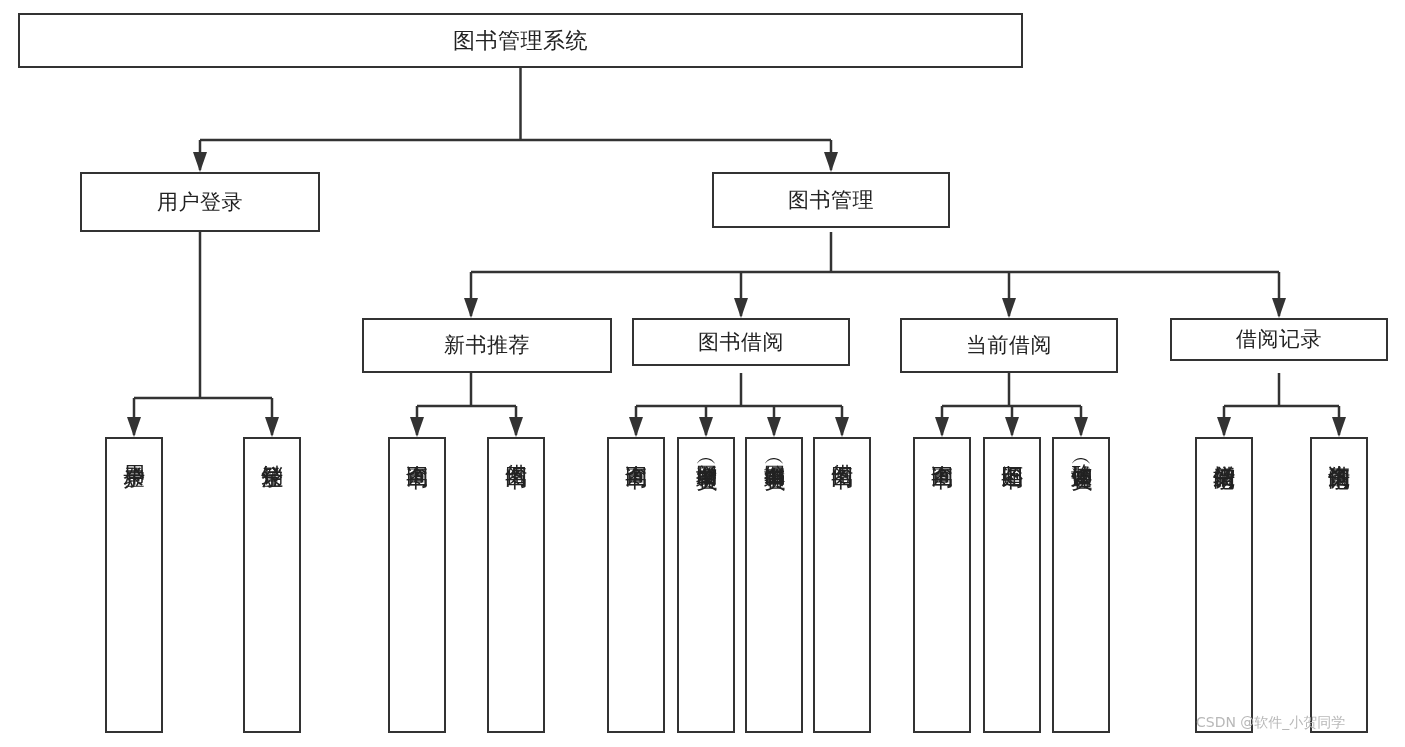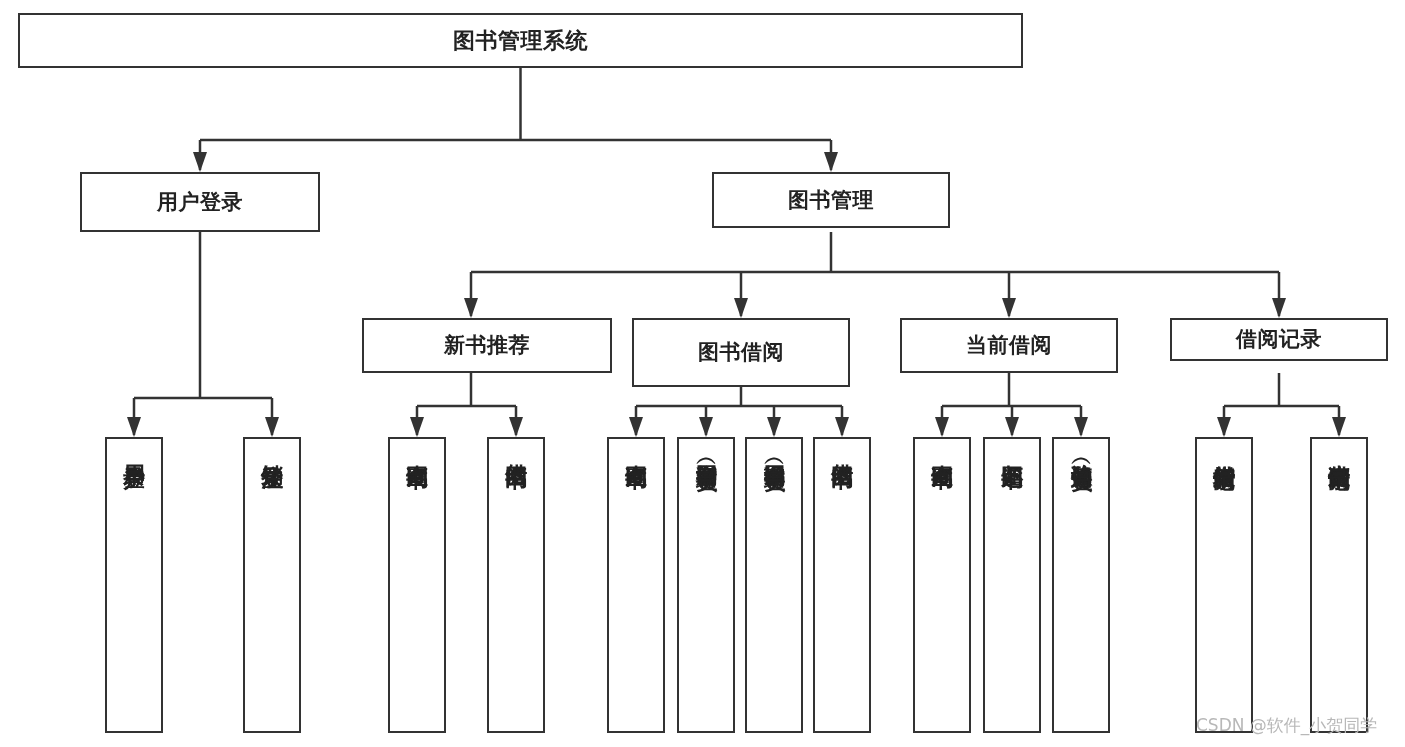--- a/index.html
+++ b/index.html
@@ -32,21 +32,20 @@
     display: flex;
     align-items: center;
     justify-content: center;
     color: #222222;
     z-index: 2;
   }
   .node .lbl {
     display: block;
     line-height: 1.18;
     letter-spacing: 0.5px;
-    font-weight: bold;
   }
   
   .node.horiz .lbl {
     writing-mode: horizontal-tb;
     font-size: 21px;
   }
   .node.root .lbl { font-size: 22px; }
   
   .node.vert {
     align-items: flex-start;
@@ -58,21 +57,21 @@
     font-size: 22px;
     line-height: 1.02;
     letter-spacing: 1px;
     white-space: normal;
     max-height: 100%;
   }
   .node.vert.tall .lbl { font-size: 21px; }
   #watermark {
     position: absolute;
     color: #b8b8b8;
-    font-size: 17px;
+    font-size: 14px;
     white-space: nowrap;
     z-index: 5;
     font-family: "DejaVu Sans", "Liberation Sans", sans-serif;
   }
 </style>
 </head>
 <body>
 
 <div id="canvas">
   <svg id="edges" viewBox="0 0 1405 747" xmlns="http://www.w3.org/2000/svg">
@@ -135,21 +134,21 @@
       </div>
       <div class="node horiz" style="left: 80px; top: 172px; width: 240px; height: 60px;">
         <span class="lbl">用户登录</span>
       </div>
       <div class="node horiz" style="left: 712px; top: 172px; width: 238px; height: 56px;">
         <span class="lbl">图书管理</span>
       </div>
       <div class="node horiz" style="left: 362px; top: 318px; width: 250px; height: 55px;">
         <span class="lbl">新书推荐</span>
       </div>
-      <div class="node horiz" style="left: 632px; top: 318px; width: 218px; height: 69px;">
+      <div class="node horiz" style="left: 632px; top: 318px; width: 218px; height: 48px;">
         <span class="lbl">图书借阅</span>
       </div>
       <div class="node horiz" style="left: 900px; top: 318px; width: 218px; height: 55px;">
         <span class="lbl">当前借阅</span>
       </div>
       <div class="node horiz" style="left: 1170px; top: 318px; width: 218px; height: 43px;">
         <span class="lbl">借阅记录</span>
       </div>
       <div class="node vert" style="left: 105px; top: 437px; width: 58px; height: 296px;">
         <span class="lbl">用户登录</span>

